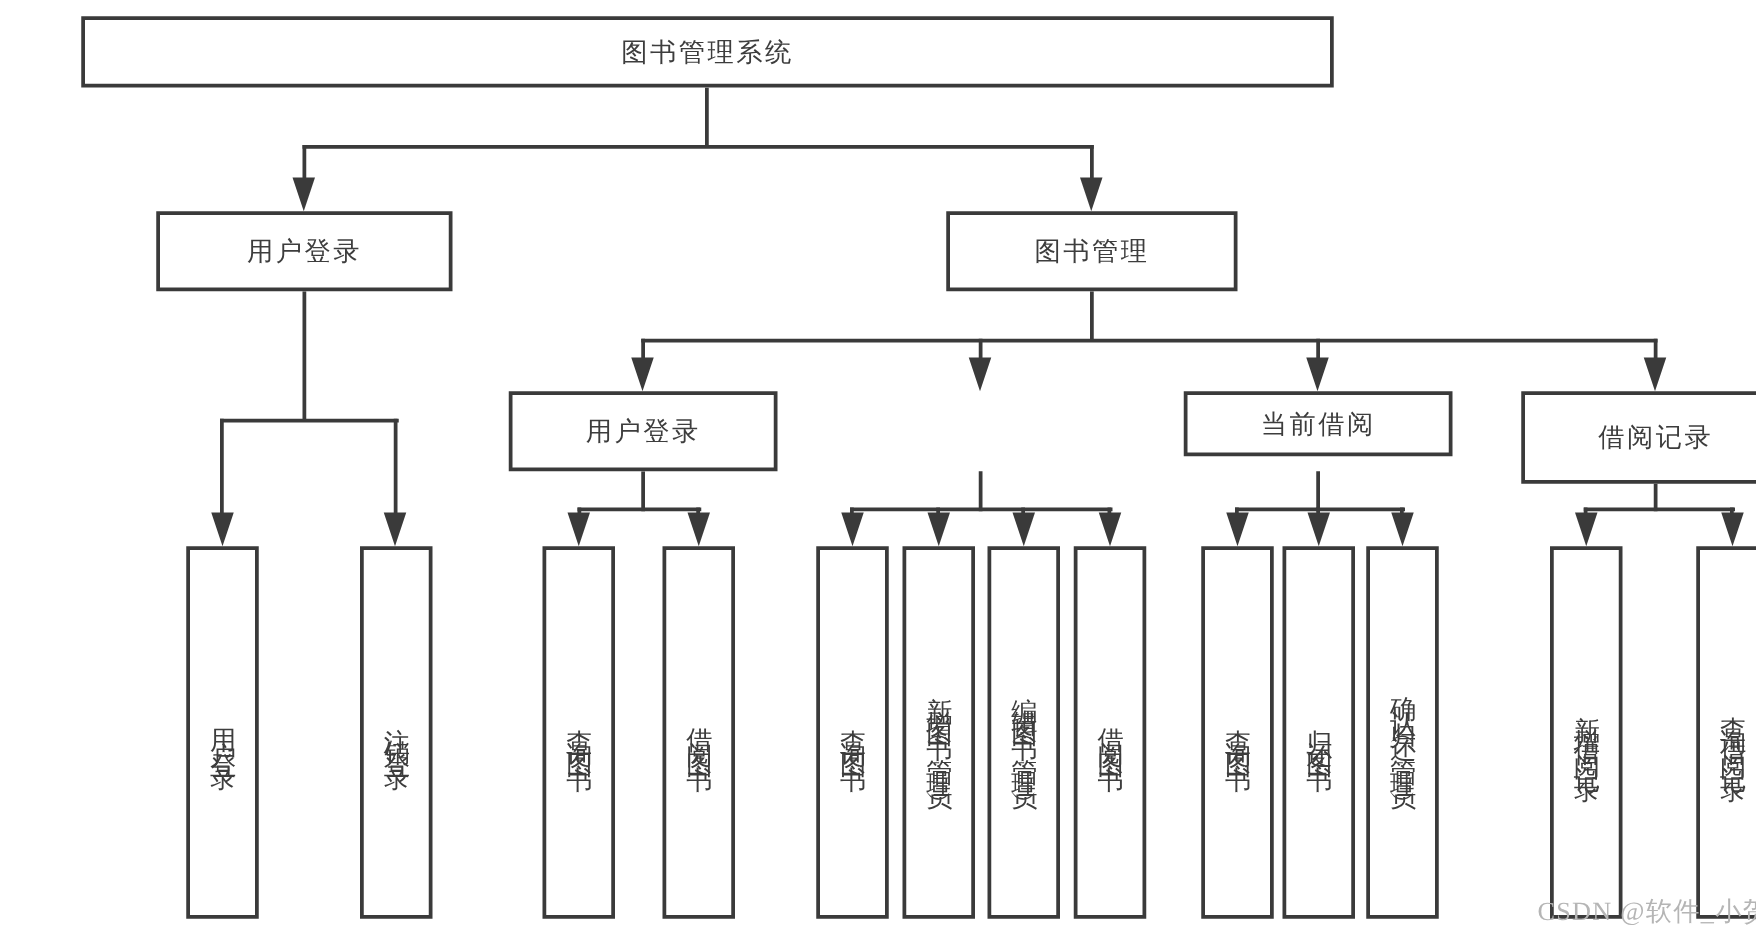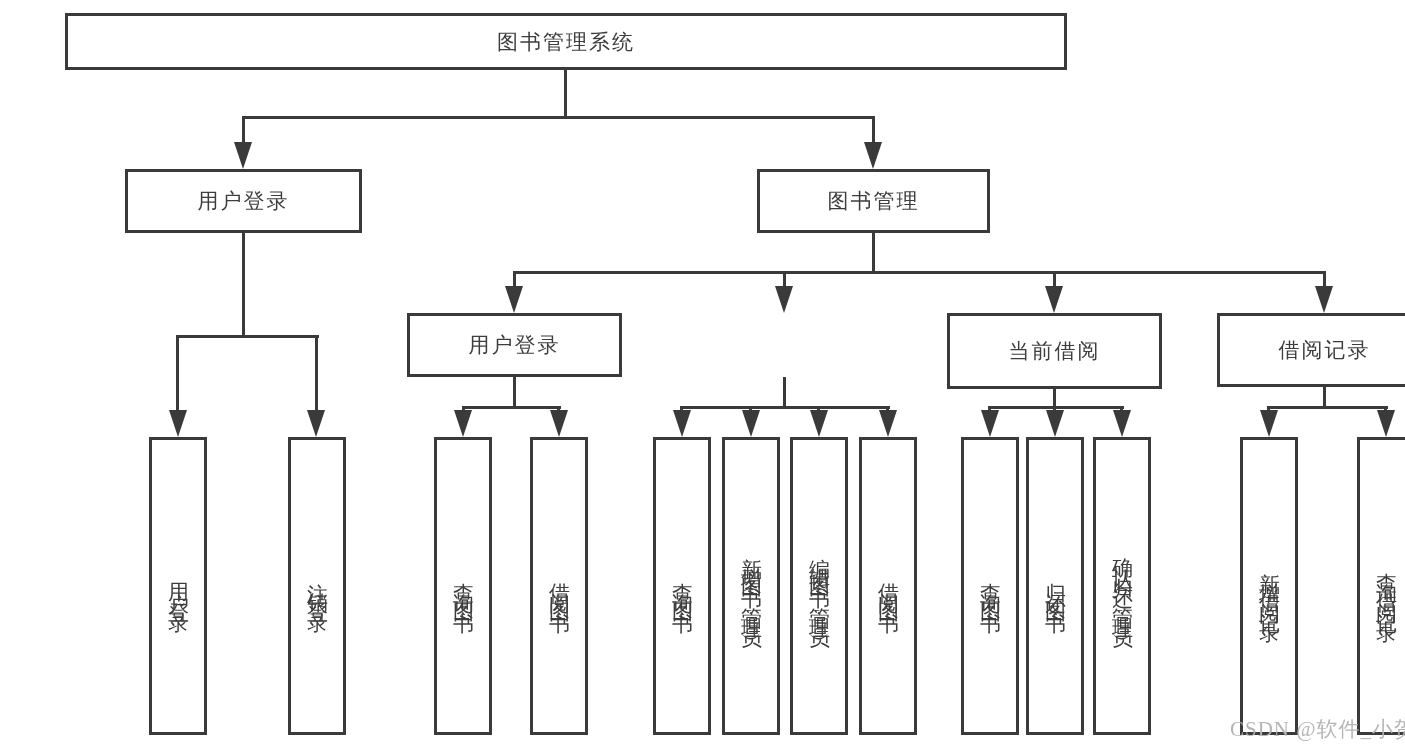--- a/index.html
+++ b/index.html
@@ -123,21 +123,21 @@
   <div class="box" style="left:81px;top:169px;width:237px;height:64px;">
     <span>用户登录</span>
   </div>
   <div class="box" style="left:713px;top:169px;width:233px;height:64px;text-align:center;">
     <span>图书管理</span>
   </div>
 
   <div class="box" style="left:363px;top:313px;width:215px;height:64px;">
     <span>用户登录</span>
   </div>
-  <div class="box" style="left:903px;top:313px;width:215px;height:76px;">
+  <div class="box" style="left:903px;top:313px;width:215px;height:52px;">
     <span>当前借阅</span>
   </div>
   <div class="box" style="left:1173px;top:313px;width:215px;height:74px;">
     <span>借阅记录</span>
   </div>
 
   <div class="box leaf" style="left:105px;top:437px;width:58px;height:298px;">
     <span class="vtext">用户登录</span>
   </div>
   <div class="box leaf" style="left:244px;top:437px;width:58px;height:298px;">

